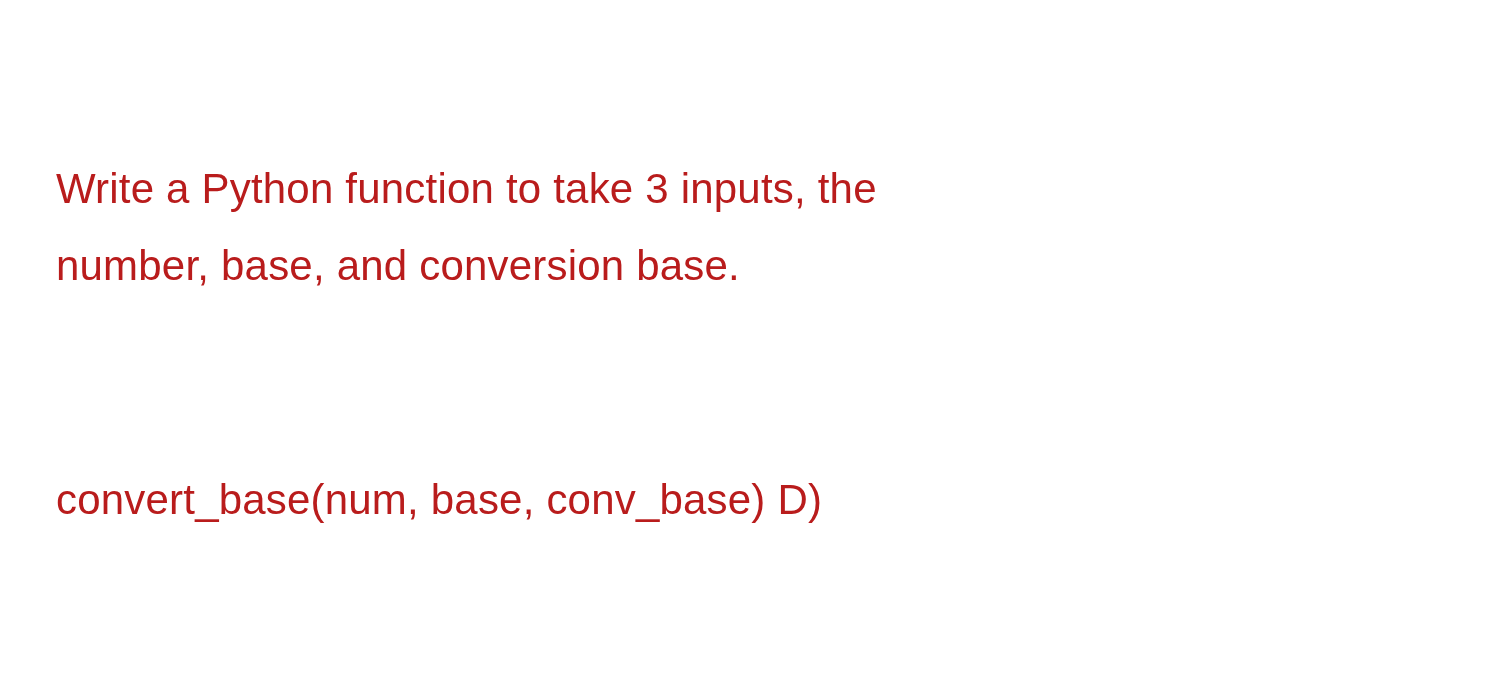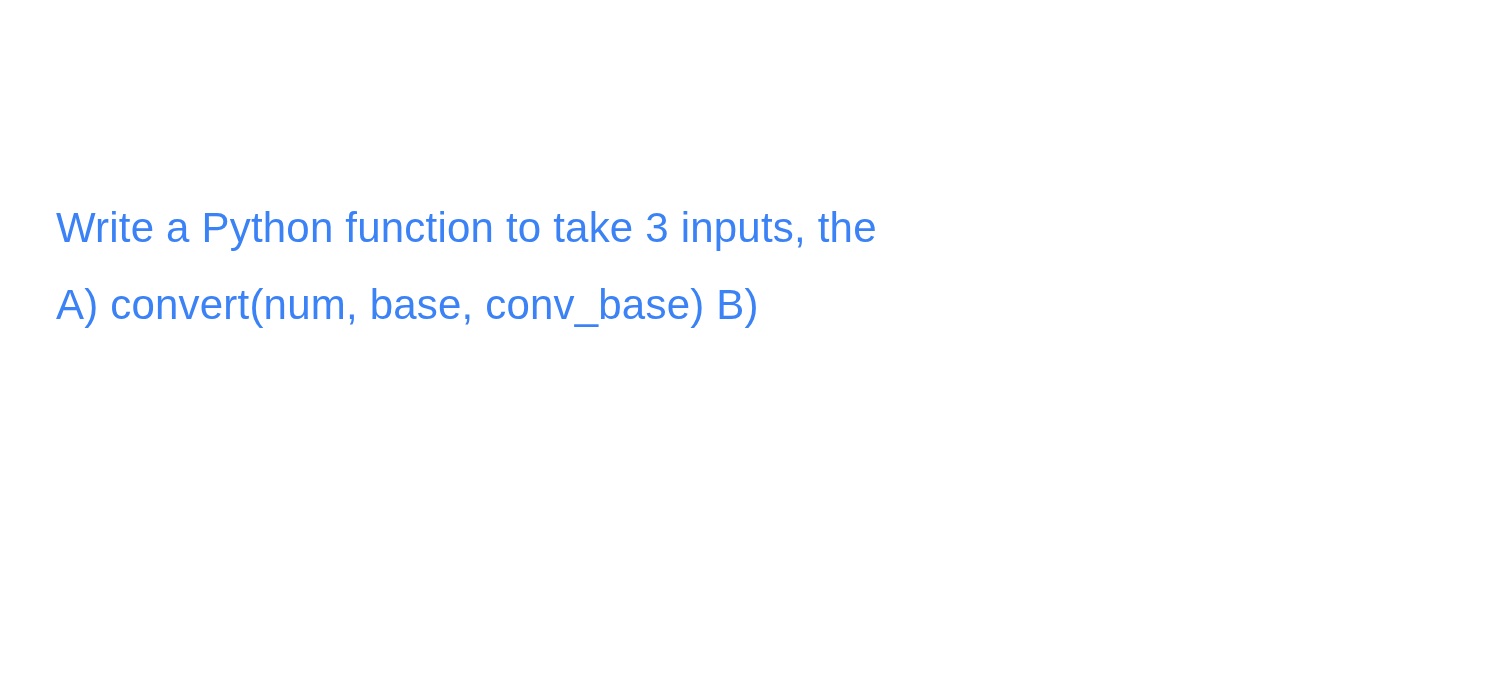--- a/index.html
+++ b/index.html
@@ -14,36 +14,37 @@
       font-family: -apple-system, BlinkMacSystemFont, "Segoe UI", Helvetica, Arial, sans-serif;
       display: flex;
       align-items: center;
       justify-content: flex-start;
       padding-left: 56px;
       padding-right: 56px;
     }
     .content {
       font-size: 42px;
       line-height: 1.85;
-      color: #3b82f6;
+      color: #b91c1c;
       letter-spacing: 0.2px;
       max-width: 1000px;
     }
     .question-text {
       margin-bottom: 0;
     }
     .options-text {
       margin-top: 0;
     }
   </style>
 </head>
 <body>
 
 <div class="content">
   <div class="question-text">
     <span>Write a Python function to take 3 inputs, the</span><br>
+    <span>number, base, and conversion base.</span>
   </div>
   <div class="options-text">
-    <span>A) convert(num, base, conv_base) B)</span><br>
     <br>
     <br>
+    <span>convert_base(num, base, conv_base) D)</span><br>
   </div>
 </div>
 
 </body></html>

